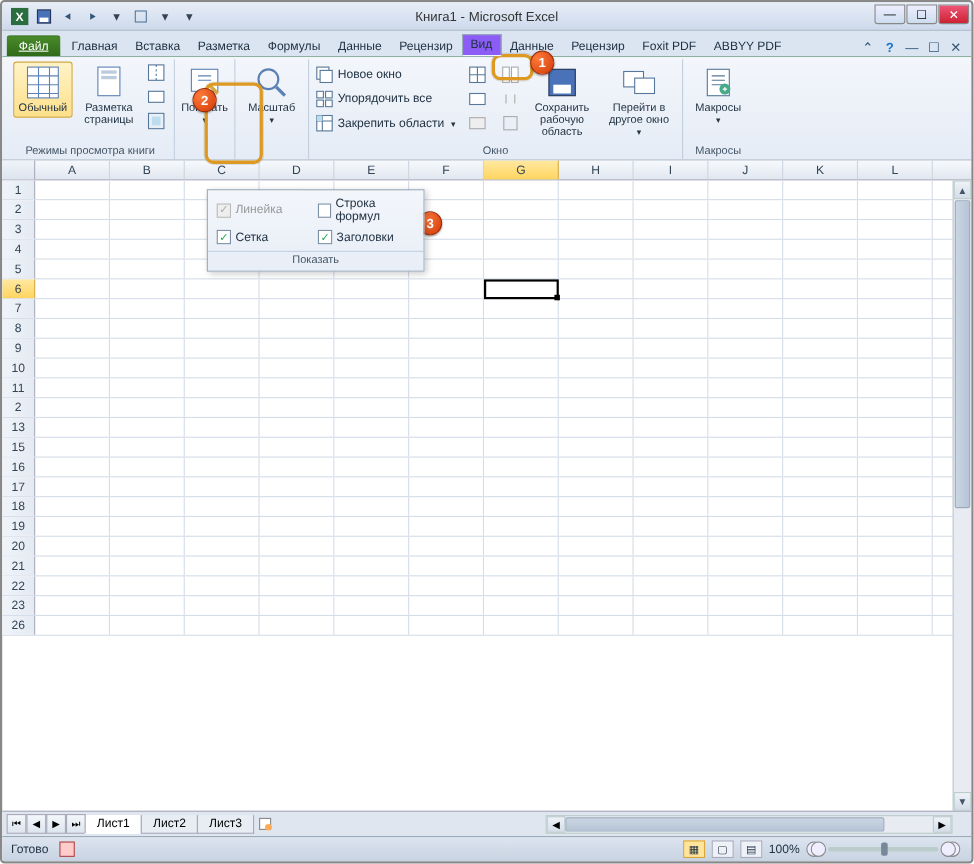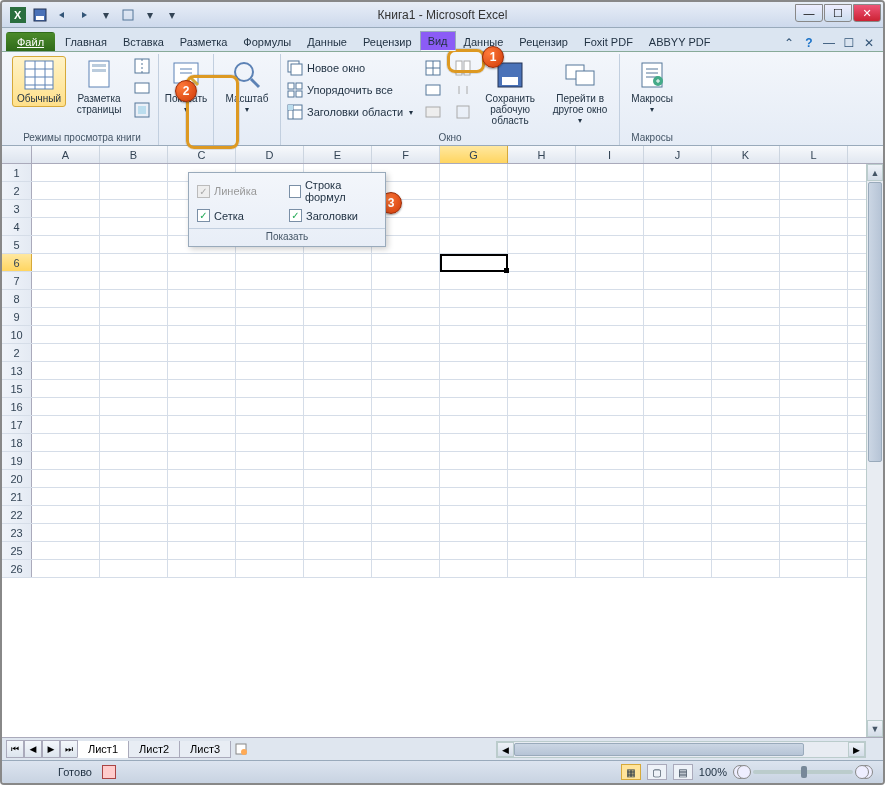--- a/index.html
+++ b/index.html
@@ -72,21 +72,21 @@
   .nav-btn { width: 18px; height: 18px; border: 1px solid #aab; background: linear-gradient(#f4f7fb,#dde5ee); display:flex; align-items:center; justify-content:center; font-size:9px; }
   .sheet-tab { padding: 2px 10px; font-size: 11px; background: #e8edf4; border: 1px solid #aab; border-top: none; margin-left: -1px; }
   .sheet-tab.active { background: #fff; font-weight: normal; border-bottom-color: #fff; }
   .sheet-add { width: 20px; display:flex; align-items:center; justify-content:center; font-size:12px; color:#666; }
   .hscroll { position:absolute; right:17px; bottom:25px; height:17px; width:370px; background:#e8ecf2; border:1px solid #bcc; display:flex; }
   .hscroll .arr { width:17px; background:linear-gradient(#eef2f8,#d4dde8); display:flex;align-items:center;justify-content:center;font-size:9px;border:1px solid #bcc; }
   .hscroll .track { flex:1; position:relative; }
   .hscroll .thumb { position:absolute; left:0; top:1px; bottom:1px; width:290px; background:linear-gradient(#cbd6e4,#b6c4d6); border:1px solid #9ab; border-radius:2px; }
 
   
-  .statusbar { position: absolute; bottom: 0; left: 0; right: 0; height: 23px; background: linear-gradient(#dce4ef,#c8d3e2); border-top: 1px solid #9ab; display: flex; align-items: center; font-size: 11px; color: #234; padding-left: 48px; }
+  .statusbar { position: absolute; bottom: 0; left: 0; right: 0; height: 23px; background: linear-gradient(#dce4ef,#c8d3e2); border-top: 1px solid #9ab; display: flex; align-items: center; font-size: 11px; color: #234; }
   .status-left { padding-left: 8px; display:flex; align-items:center; gap:10px; }
   .status-right { margin-left: auto; display: flex; align-items: center; gap: 6px; padding-right: 10px; }
   .view-btn { width: 20px; height: 16px; border: 1px solid #aab; background: #eef2f8; display:flex;align-items:center;justify-content:center; font-size:10px; }
   .view-btn.active { background:#ffe49a; border-color:#d6a93a; }
   .zoom-slider { width: 100px; height: 4px; background: #bcc; position: relative; border-radius:2px; }
   .zoom-slider::before, .zoom-slider::after { content:''; position:absolute; top:-5px; width:12px; height:12px; border:1px solid #888; border-radius:50%; background:#eef; display:flex;align-items:center;justify-content:center; font-size:10px; }
   .zoom-slider::before { left:-16px; }
   .zoom-slider::after { right:-16px; }
   .zoom-thumb { position:absolute; left:48px; top:-4px; width:6px; height:12px; background:#789; border-radius:2px; }
   .rec-icon { width:14px;height:14px;border:1px solid #a44;background:#fcc; }
@@ -246,21 +246,21 @@
             </svg>
             <span>Упорядочить все</span>
           </div>
         <div class="menu-row">
             <svg viewBox="0 0 16 16">
               <rect x="1" y="1" width="14" height="14" fill="#fff" stroke="#579"></rect>
               <line x1="6" y1="1" x2="6" y2="15" stroke="#579"></line>
               <line x1="1" y1="6" x2="15" y2="6" stroke="#579"></line>
               <rect x="1" y="1" width="5" height="5" fill="#bde"></rect>
             </svg>
-            <span>Заголовки области</span>
+            <span>Закрепить области</span>
             <span style="font-size:8px;margin-left:2px">▾</span>
           </div>
       </div>
       <div style="display:flex;flex-direction:column;gap:2px;padding-top:2px;margin-left:4px">
         <div class="small-btn">
             <svg width="16" height="16" viewBox="0 0 16 16">
               <rect x="1" y="1" width="14" height="14" fill="#fff" stroke="#579"></rect>
               <line x1="8" y1="1" x2="8" y2="15" stroke="#579"></line>
               <line x1="1" y1="8" x2="15" y2="8" stroke="#579"></line>
             </svg>
@@ -514,20 +514,35 @@
         <div class="cell"></div>
         <div class="cell"></div>
         <div class="cell"></div>
         <div class="cell"></div>
         <div class="cell"></div>
         <div class="cell"></div>
         <div class="cell"></div>
         <div class="cell"></div>
       </div>
       <div class="row">
+        <div class="row-h">11</div>
+        <div class="cell"></div>
+        <div class="cell"></div>
+        <div class="cell"></div>
+        <div class="cell"></div>
+        <div class="cell"></div>
+        <div class="cell"></div>
+        <div class="cell"></div>
+        <div class="cell"></div>
+        <div class="cell"></div>
+        <div class="cell"></div>
+        <div class="cell"></div>
+        <div class="cell"></div>
+      </div>
+      <div class="row">
         <div class="row-h">2</div>
         <div class="cell"></div>
         <div class="cell"></div>
         <div class="cell"></div>
         <div class="cell"></div>
         <div class="cell"></div>
         <div class="cell"></div>
         <div class="cell"></div>
         <div class="cell"></div>
         <div class="cell"></div>
@@ -665,35 +680,20 @@
         <div class="cell"></div>
         <div class="cell"></div>
         <div class="cell"></div>
         <div class="cell"></div>
         <div class="cell"></div>
         <div class="cell"></div>
         <div class="cell"></div>
       </div>
       <div class="row">
         <div class="row-h">23</div>
-        <div class="cell"></div>
-        <div class="cell"></div>
-        <div class="cell"></div>
-        <div class="cell"></div>
-        <div class="cell"></div>
-        <div class="cell"></div>
-        <div class="cell"></div>
-        <div class="cell"></div>
-        <div class="cell"></div>
-        <div class="cell"></div>
-        <div class="cell"></div>
-        <div class="cell"></div>
-      </div>
-      <div class="row">
-        <div class="row-h">25</div>
         <div class="cell"></div>
         <div class="cell"></div>
         <div class="cell"></div>
         <div class="cell"></div>
         <div class="cell"></div>
         <div class="cell"></div>
         <div class="cell"></div>
         <div class="cell"></div>
         <div class="cell"></div>
         <div class="cell"></div>

